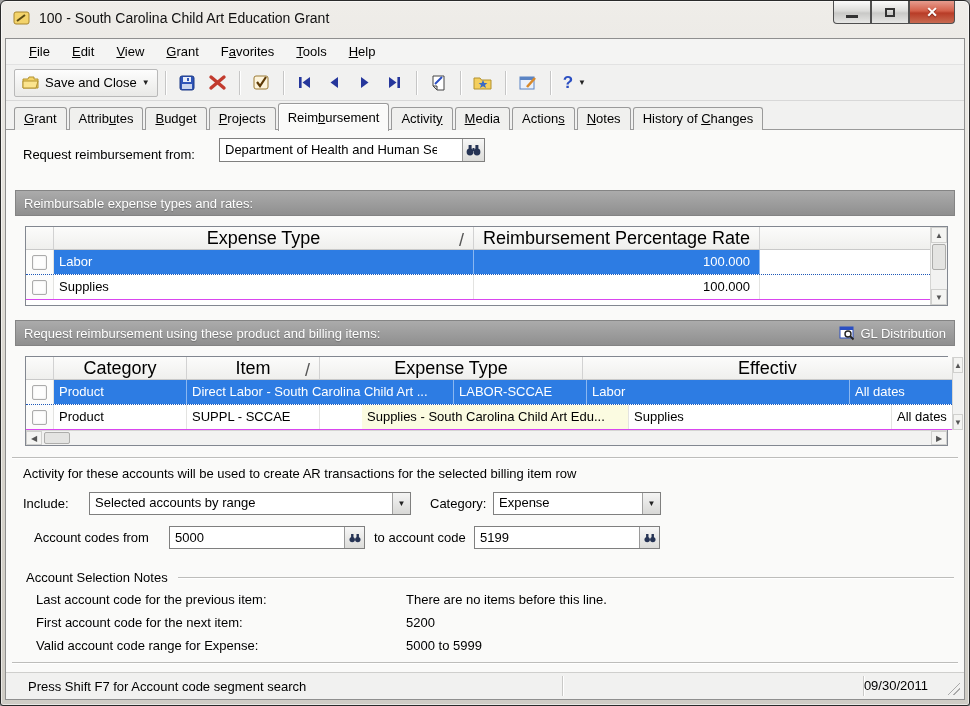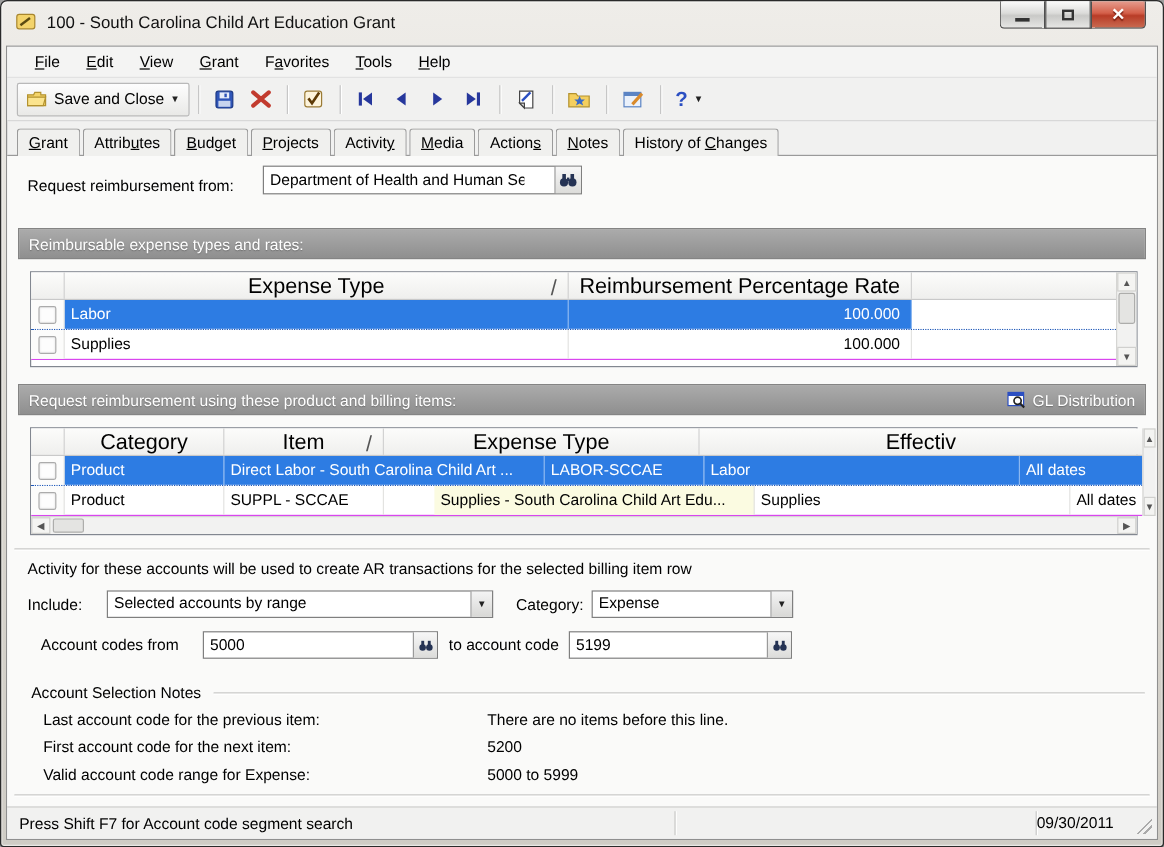--- a/index.html
+++ b/index.html
@@ -104,21 +104,21 @@
 
   .groove { position:absolute; left:6px; right:6px; height:2px;
             border-top:1px solid #BDBDBB; border-bottom:1px solid #FFF; }
   .lbl { position:absolute; white-space:nowrap; }
 
   .gl-btn { margin-left:auto; display:flex; align-items:center; gap:5px; color:#FFF; }
 
   
   .statusbar { height:27px; background:#F1F1F0; border-top:1px solid #CFCFCD; position:relative;
                display:flex; align-items:center; }
-  .sb-text { padding-left:10px; }
+  .sb-text { padding-left:22px; }
   .sb-div { position:absolute; top:3px; bottom:3px; width:1px; background:#C9C9C7; box-shadow:1px 0 0 #FFF; }
   .sb-date { position:absolute; right:36px; top:5px; }
   .sb-grip { position:absolute; right:4px; bottom:4px; width:13px; height:13px;
              background:
                linear-gradient(135deg, transparent 50%, #AAA 50%, #AAA 57%, transparent 57%,
                transparent 71%, #AAA 71%, #AAA 78%, transparent 78%) ; }
 </style>
 </head>
 <body>
 
@@ -237,20 +237,21 @@
         <span class="q-help">?</span>
         <span class="tb-caret">▼</span>
       </div>
     </div>
 
     <div class="tabstrip" id="tabstrip">
           <span class="tab"><u>G</u>rant</span>
           <span class="tab">Attrib<u>u</u>tes</span>
           <span class="tab"><u>B</u>udget</span>
           <span class="tab"><u>P</u>rojects</span>
+          <span class="tab active">Reim<u>b</u>ursement</span>
           <span class="tab">Activit<u>y</u></span>
           <span class="tab"><u>M</u>edia</span>
           <span class="tab">Action<u>s</u></span>
           <span class="tab"><u>N</u>otes</span>
           <span class="tab">History of <u>C</u>hanges</span>
         </div>
 
     <div class="page">
 
       <span class="lbl" style="left:17px; top:17px;">Request reimbursement from:</span>

